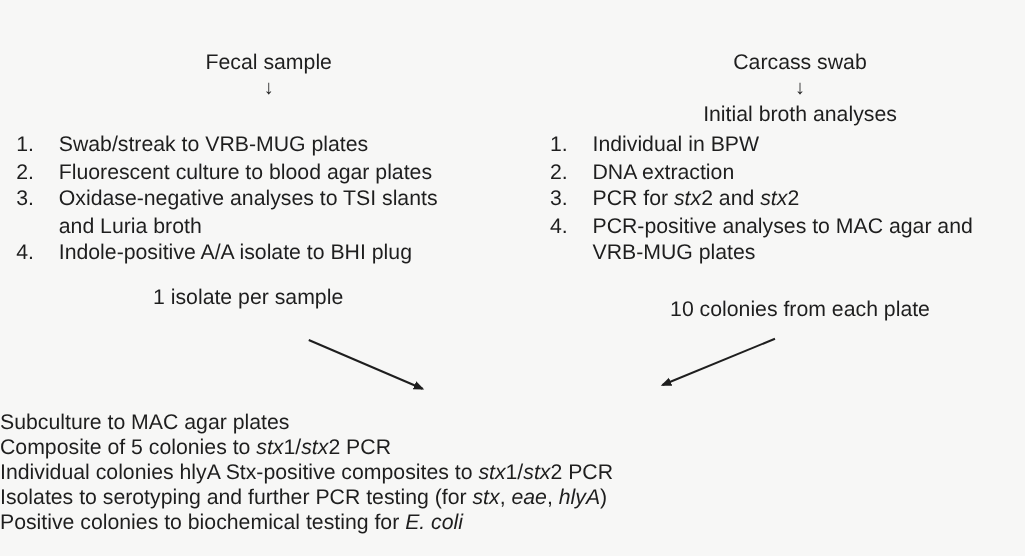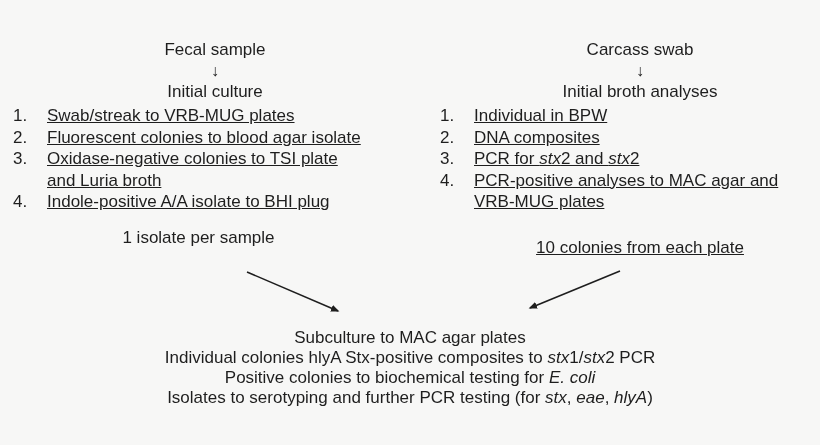--- a/index.html
+++ b/index.html
@@ -38,116 +38,114 @@
     align-items: flex-start;
   }
   .step-num {
     flex: 0 0 37px;
     padding-left: 3px;
     box-sizing: border-box;
   }
   .step-text {
     flex: 1 1 auto;
     white-space: pre-line;
-    text-decoration: underline;
   }
   .outcome-label {
     position: absolute;
     text-align: center;
     line-height: 20px;
   }
   .arrows-layer {
     position: absolute;
     left: 0;
     top: 0;
     width: 820px;
     height: 445px;
     pointer-events: none;
   }
   .final-block {
     position: absolute;
     left: 0;
     top: 328px;
     width: 820px;
-    text-align: center;
     line-height: 20px;
   }
   .final-line { height: 20px; }
   i { font-style: italic; }
 </style>
 </head>
 <body>
 
 <div class="page">
 
   <div class="branch-header" style="left:5px; top:40px; width:420px;">
     <div class="title">Fecal sample</div>
     <div class="down-arrow">↓</div>
-    <div class="subtitle">Initial culture</div>
   </div>
 
   <div class="branch-header" style="left:430px; top:40px; width:420px;">
     <div class="title">Carcass swab</div>
     <div class="down-arrow">↓</div>
     <div class="subtitle">Initial broth analyses</div>
   </div>
 
   <div class="step-list" style="left:10px; top:105px; width:405px;">
     <div class="step-row">
       <span class="step-num">1.</span>
       <span class="step-text"><span>Swab/streak to VRB-MUG plates</span></span>
     </div>
     <div class="step-row">
       <span class="step-num">2.</span>
-      <span class="step-text"><span>Fluorescent colonies to blood agar isolate</span></span>
+      <span class="step-text"><span>Fluorescent culture to blood agar plates</span></span>
     </div>
     <div class="step-row">
       <span class="step-num">3.</span>
-      <span class="step-text"><span>Oxidase-negative colonies to TSI plate
+      <span class="step-text"><span>Oxidase-negative analyses to TSI slants
 and Luria broth</span></span>
     </div>
     <div class="step-row">
       <span class="step-num">4.</span>
       <span class="step-text"><span>Indole-positive A/A isolate to BHI plug</span></span>
     </div>
   </div>
 
   <div class="step-list" style="left:437px; top:105px; width:378px;">
     <div class="step-row">
       <span class="step-num">1.</span>
       <span class="step-text"><span>Individual in BPW</span></span>
     </div>
     <div class="step-row">
       <span class="step-num">2.</span>
-      <span class="step-text"><span>DNA composites</span></span>
+      <span class="step-text"><span>DNA extraction</span></span>
     </div>
     <div class="step-row">
       <span class="step-num">3.</span>
       <span class="step-text"><span>PCR for </span><i>stx</i><span>2 and </span><i>stx</i><span>2</span></span>
     </div>
     <div class="step-row">
       <span class="step-num">4.</span>
       <span class="step-text"><span>PCR-positive analyses to MAC agar and
 VRB-MUG plates</span></span>
     </div>
   </div>
 
   <div class="outcome-label" style="left:0px; top:228px; width:397px;">1 isolate per sample</div>
-  <div class="outcome-label" style="left:460px; top:238px; width:360px;text-decoration:underline;">10 colonies from each plate</div>
+  <div class="outcome-label" style="left:460px; top:238px; width:360px;">10 colonies from each plate</div>
 
   <svg class="arrows-layer" viewBox="0 0 820 445">
     <defs>
       <marker id="ah" markerWidth="9" markerHeight="8" refX="7" refY="3.5" orient="auto" markerUnits="userSpaceOnUse">
         <path d="M0,0 L8.5,3.5 L0,7 Z" fill="#1e1e1e"></path>
       </marker>
     </defs>
     <line x1="247" y1="272" x2="338" y2="311" stroke="#1e1e1e" stroke-width="1.6" marker-end="url(#ah)"></line>
     <line x1="620" y1="271" x2="530" y2="308" stroke="#1e1e1e" stroke-width="1.6" marker-end="url(#ah)"></line>
   </svg>
 
   <div class="final-block">
     <div class="final-line"><span>Subculture to MAC agar plates</span></div>
+    <div class="final-line"><span>Composite of 5 colonies to </span><i>stx</i><span>1/</span><i>stx</i><span>2 PCR</span></div>
     <div class="final-line"><span>Individual colonies hlyA Stx-positive composites to </span><i>stx</i><span>1/</span><i>stx</i><span>2 PCR</span></div>
+    <div class="final-line"><span>Isolates to serotyping and further PCR testing (for </span><i>stx</i><span>, </span><i>eae</i><span>, </span><i>hlyA</i><span>)</span></div>
     <div class="final-line"><span>Positive colonies to biochemical testing for </span><i>E. coli</i></div>
-    <div class="final-line"><span>Isolates to serotyping and further PCR testing (for </span><i>stx</i><span>, </span><i>eae</i><span>, </span><i>hlyA</i><span>)</span></div>
   </div>
 
 </div>
 
 </body></html>

